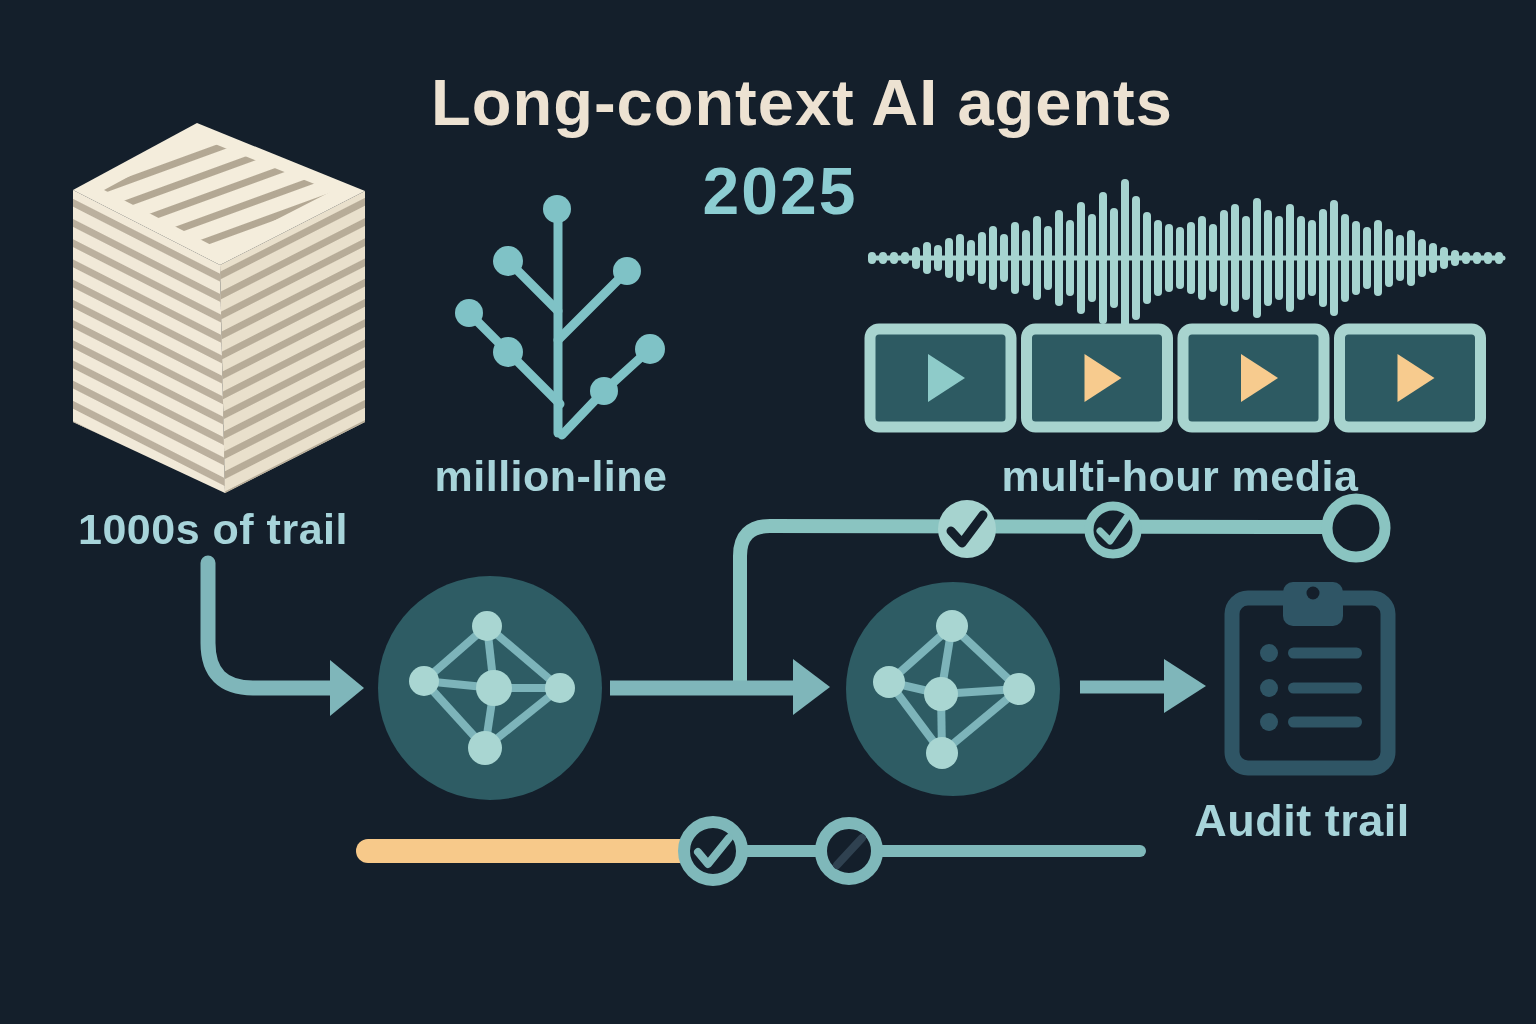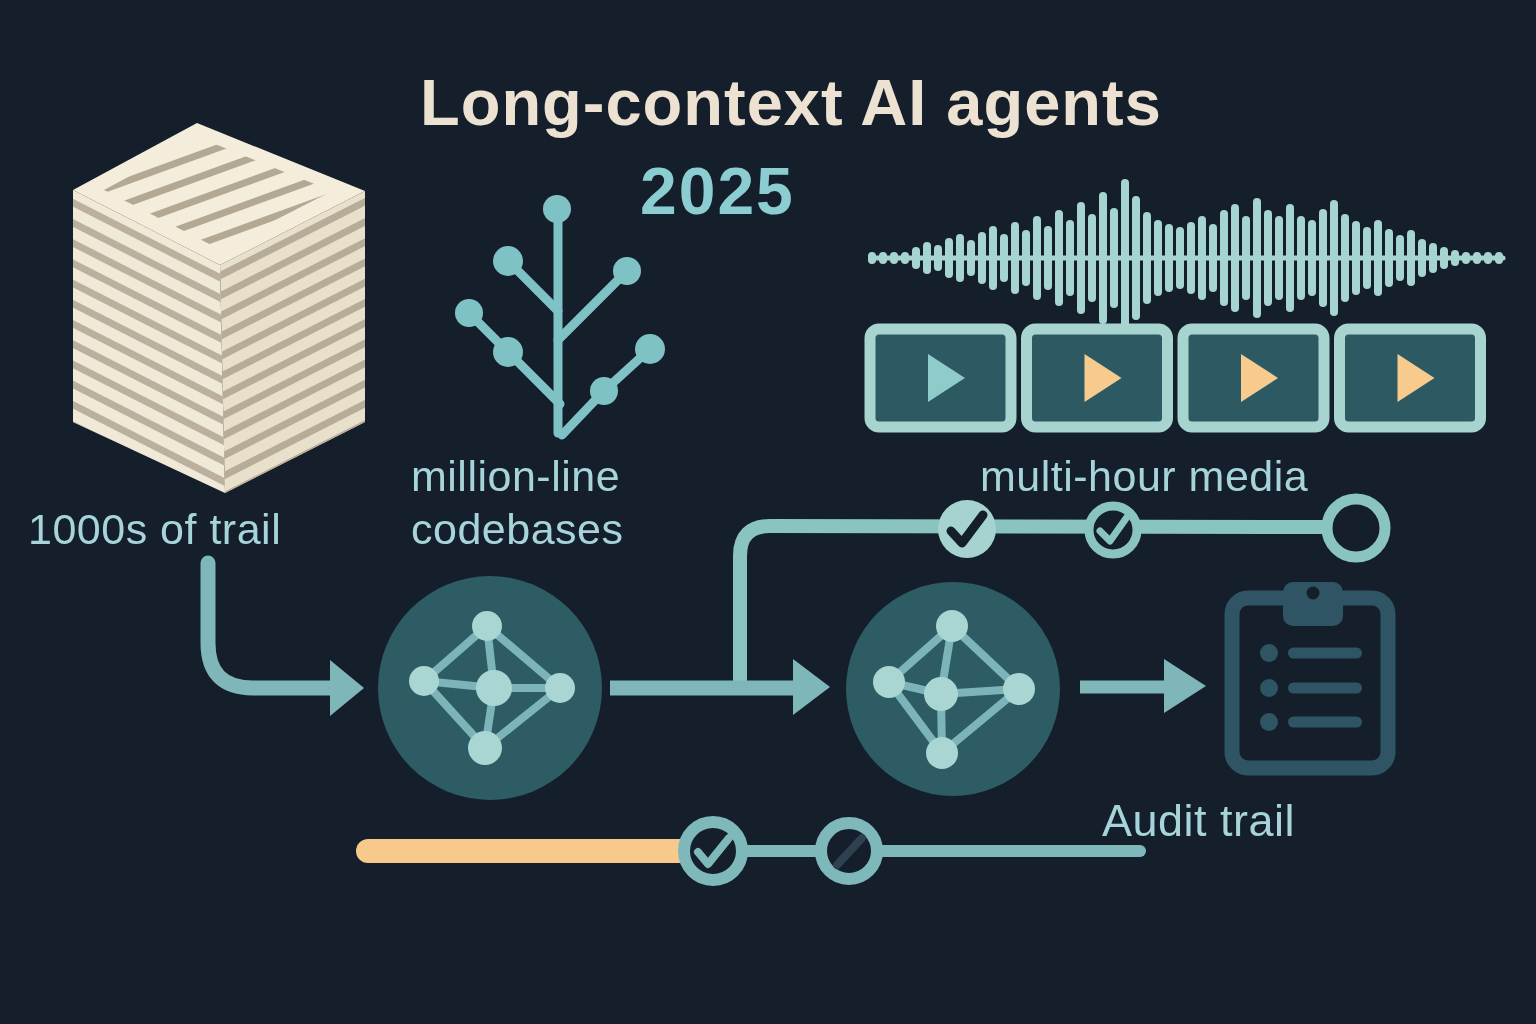--- a/index.html
+++ b/index.html
@@ -2,26 +2,26 @@
 <html><head>
 <meta charset="utf-8">
 <style>
   html,body { margin:0; padding:0; background:#0d1722; }
   .canvas {
     position:relative; width:1536px; height:1024px;
     background:#141f2b; overflow:hidden;
     font-family:"Liberation Sans", sans-serif;
   }
   .scene { position:absolute; left:0; top:0; }
-  .txt { position:absolute; text-align:left; line-height:1; user-select:none; }
+  .txt { position:absolute; text-align:center; line-height:1; user-select:none; }
   .title { left:420px; top:70px; width:764px; font-size:65px; font-weight:bold;
            letter-spacing:1px; color:#ede2d2; }
   .year  { left:640px; top:158px; width:280px; font-size:66px; font-weight:bold;
            color:#8ccdd2; letter-spacing:2px; }
-  .lbl   { color:#a7d4da; font-size:43px; font-weight:normal; letter-spacing:0.5px; }
+  .lbl   { color:#a7d4da; font-size:43px; font-weight:bold; letter-spacing:0.5px; }
   .pages { left:28px;  top:508px; width:370px; }
   .codebases { left:411px; top:450px; width:280px; line-height:53px; }
   .media { left:980px; top:455px; width:400px; }
   .audit { left:1102px; top:798px; width:400px; font-size:45px; }
 </style>
 </head>
 <body>
 
 <div class="canvas">
 
@@ -241,17 +241,16 @@
         <line x1="837" y1="865" x2="862" y2="838" stroke="#2f4150" stroke-width="8" stroke-linecap="round"></line>
       </g>
     </g>
   </svg>
 
   <div class="txt title">Long-context AI agents</div>
   <div class="txt year">2025</div>
   <div class="txt lbl pages">1000s of trail</div>
   <div class="txt lbl codebases">
     <span>million-line</span><br>
-    <span>codebases</span>
   </div>
   <div class="txt lbl media">multi-hour media</div>
   <div class="txt lbl audit">Audit trail</div>
 </div>
 
 </body></html>

